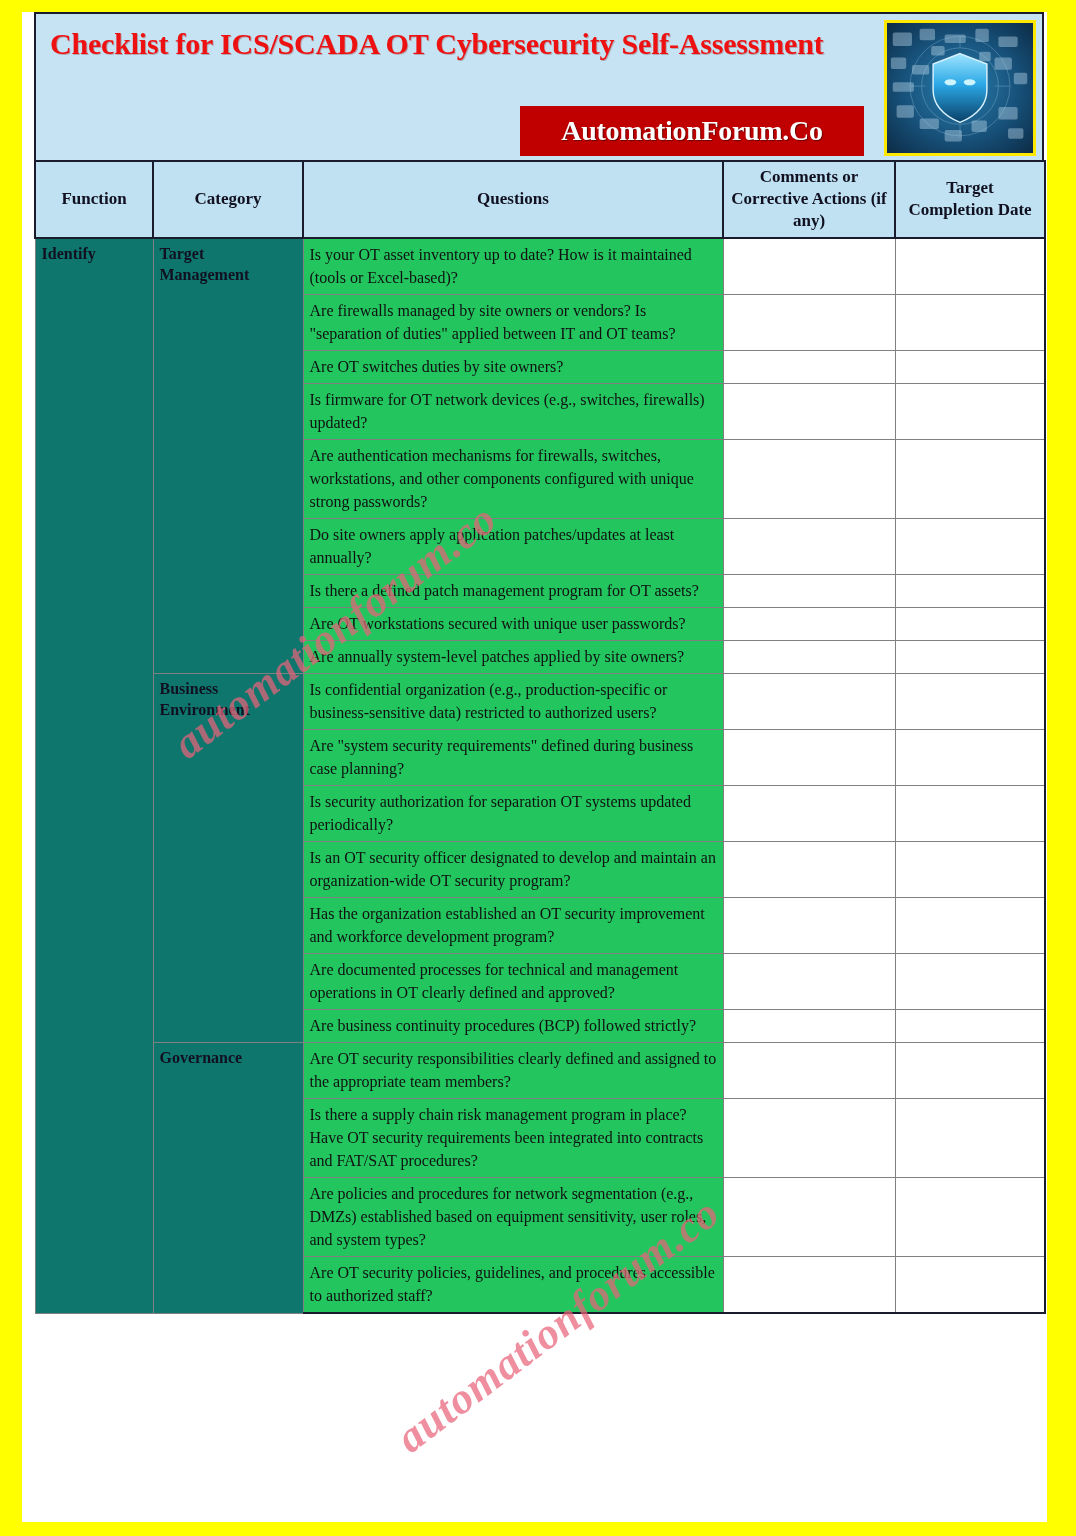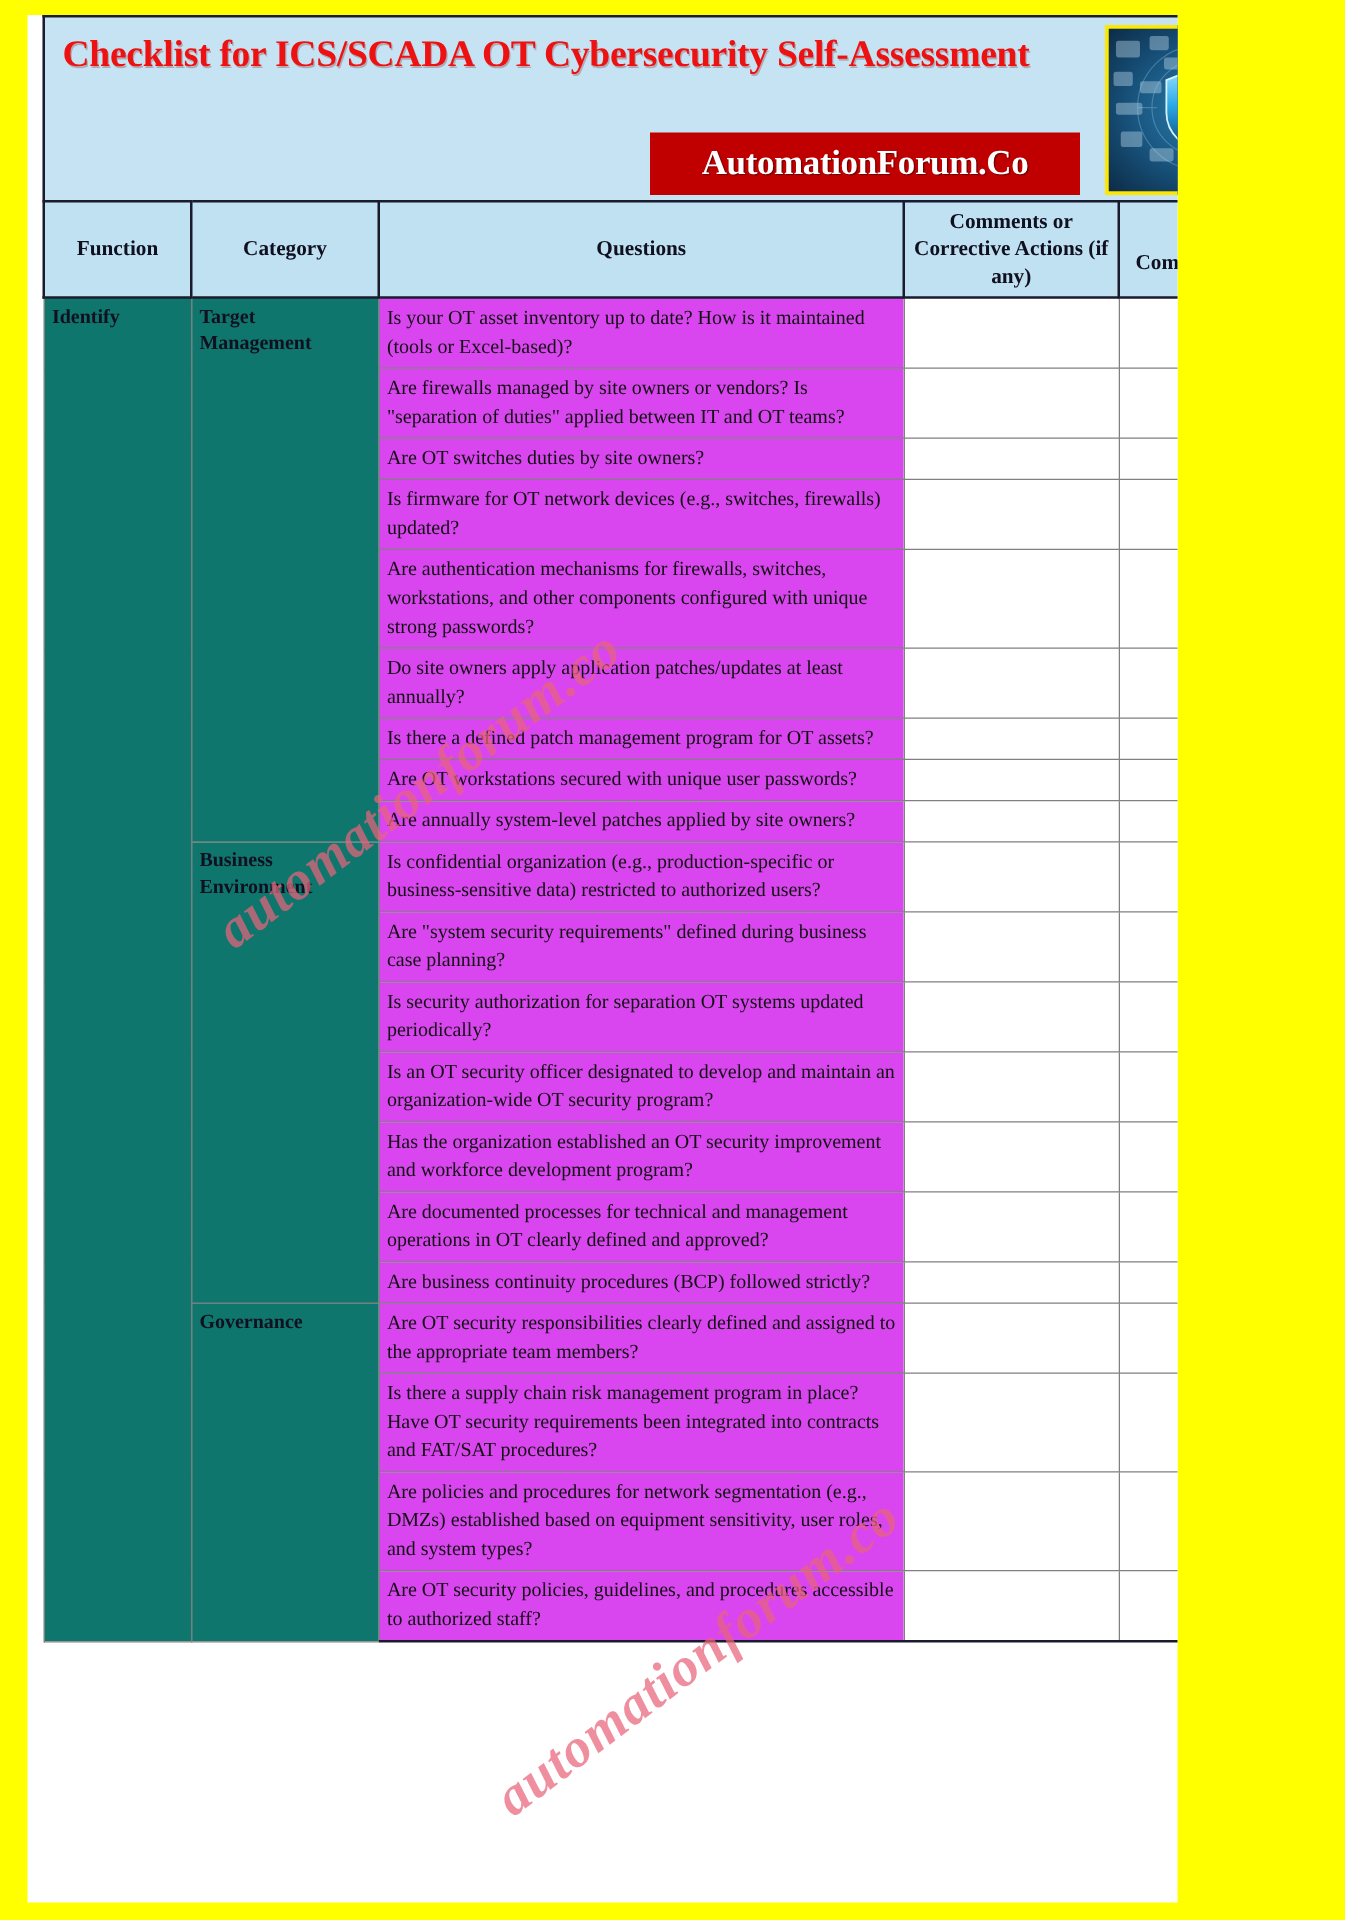--- a/index.html
+++ b/index.html
@@ -5,21 +5,21 @@
   html,body{margin:0;padding:0;}
   body{
     width:1076px;height:1536px;
     background:#ffff00;
     font-family:"Liberation Serif",serif;
     overflow:hidden;
   }
   .page-frame{
     position:absolute;
     left:22px;top:12px;
-    width:920px;height:1510px;
+    width:1025px;height:1510px;
     background:#ffffff;
     overflow:hidden;
   }
   .doc{
     position:absolute;
     left:12px;top:0px;
     width:1010px;
   }
   
   .header-band{
@@ -95,21 +95,21 @@
     background:#0f766e;
     font-weight:bold;
     font-size:16px;
     line-height:21px;
     color:#101020;
     border-left:2px solid #1b1b2e;
     border-right:1px solid #9aa6b5;
   }
   td.fn-cell{border-right:1px solid #9aa6b5;}
   td.q-cell{
-    background:#d946ef;
+    background:#22c55e;
     font-size:16px;
     line-height:23px;
     color:#111111;
     border-left:2px solid #404040;
     border-right:1px solid #404040;
     border-top:1px solid #6a6a6a;
     border-bottom:1px solid #6a6a6a;
   }
   td.blank-cell{
     background:#ffffff;

